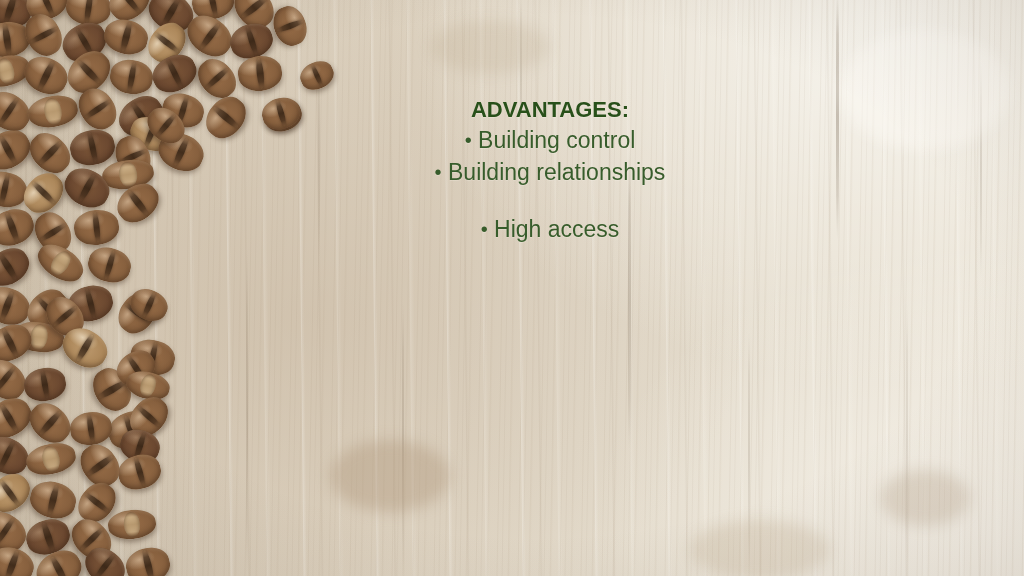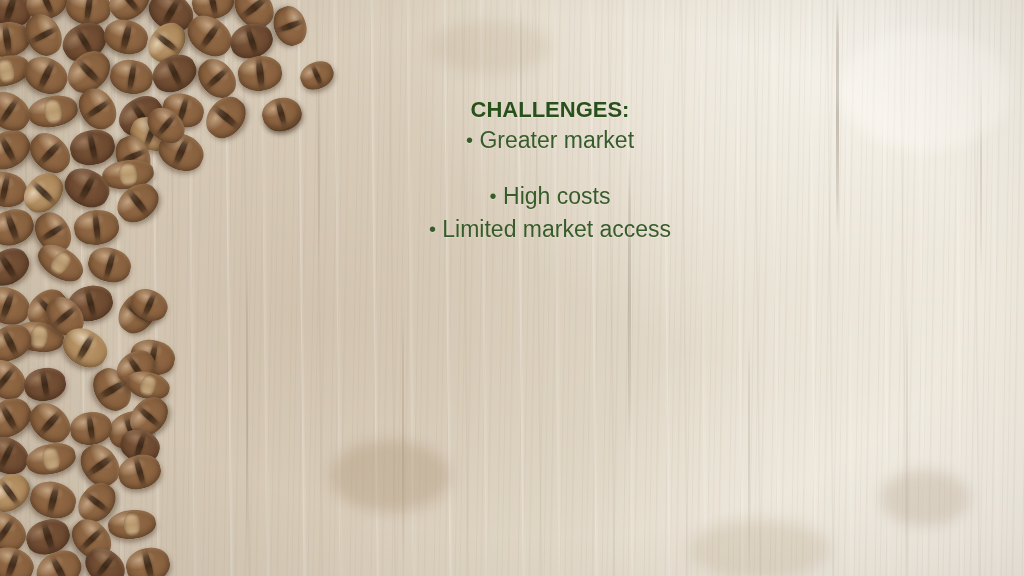--- a/index.html
+++ b/index.html
@@ -319,33 +319,33 @@
     <div class="bean split" style="left:108px; top:510px; width:48px; height:29px; transform:rotate(-6deg);"></div>
     <div class="bean light" style="left:-10px; top:548px; width:44px; height:34px; transform:rotate(20deg);"></div>
     <div class="bean" style="left:36px;  top:552px; width:46px; height:36px; transform:rotate(-28deg);"></div>
     <div class="bean dark" style="left:84px;  top:550px; width:42px; height:33px; transform:rotate(38deg);"></div>
     <div class="bean" style="left:126px; top:548px; width:44px; height:35px; transform:rotate(-14deg);"></div>
   </div>
 
   <div class="content">
 
 
-    <div class="section-head">CHALLENGES:</div>
+    <div class="section-head">ADVANTAGES:</div>
 
     <div class="bullet-line">
       <span class="bullet-dot">•</span>
-      <span>Greater market</span>
-    </div>
-
-    <div class="spacer-line"></div>
-
-
-    <div class="bullet-line">
-      <span class="bullet-dot">•</span>
-      <span>High costs</span>
+      <span>Building control</span>
     </div>
     <div class="bullet-line">
       <span class="bullet-dot">•</span>
-      <span>Limited market access</span>
+      <span>Building relationships</span>
+    </div>
+
+    <div class="spacer-line"></div>
+
+
+    <div class="bullet-line">
+      <span class="bullet-dot">•</span>
+      <span>High access</span>
     </div>
 
   </div>
 </div>
 
 </body></html>

